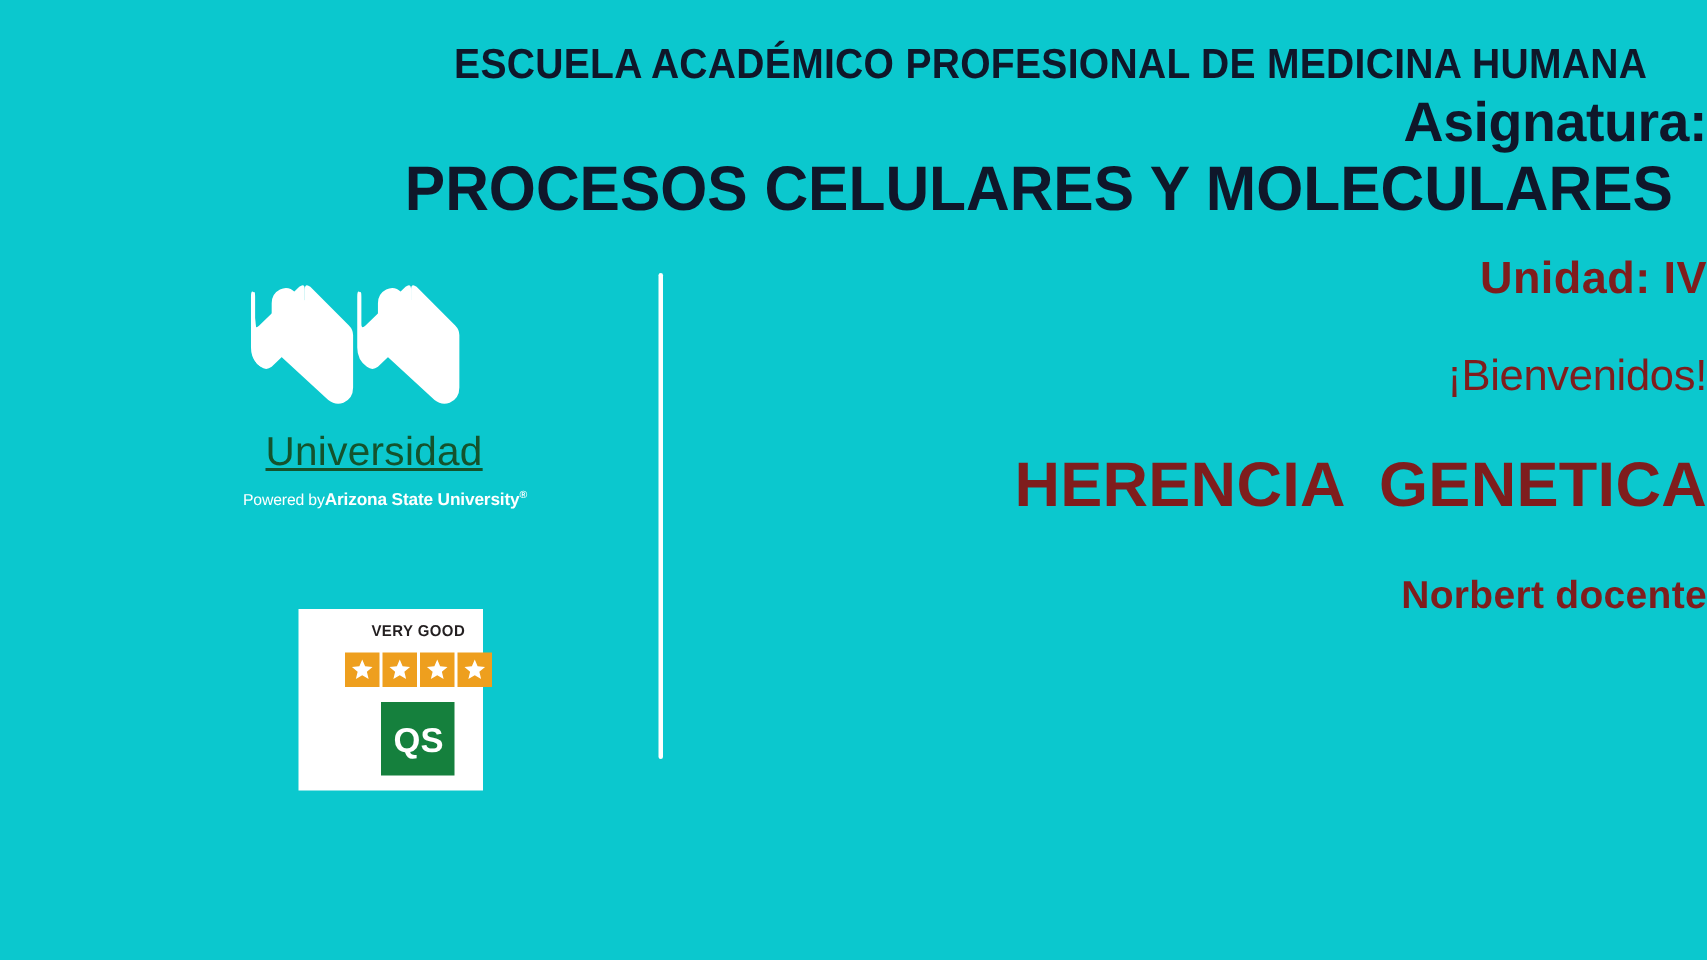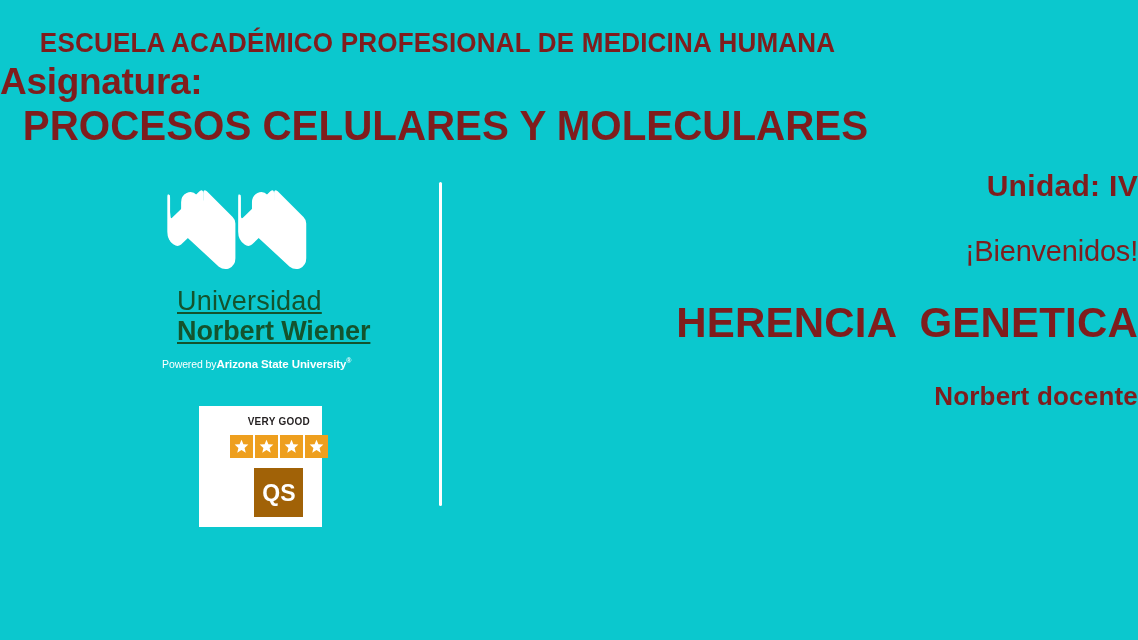--- a/index.html
+++ b/index.html
@@ -12,22 +12,22 @@
   }
   #slide {
     position:absolute; inset:0;
     background:#0BC8CE;
   }
 
   
   .head-wrap {
     position:absolute;
     left:0; right:0; top:28px;
-    text-align:left;
-    color:#7f1d1d;
+    text-align:right;
+    color:#0f172a;
   }
   .line-school {
     font-size:28px;
     font-weight:bold;
     letter-spacing:.2px;
     line-height:1.05;
     transform:scaleX(.93);
     white-space:nowrap;
   }
   .line-asig {
@@ -217,21 +217,20 @@
         L103,58
         Q99,54 99,48
         L99,22
         Q99,15 105,12
         Q111,9 116,14
         L123,20 Z"></path>
     </svg>
 
     <div class="uni-name">
       <div class="l1">Universidad</div>
-      <div class="l2">Norbert Wiener</div>
     </div>
 
     <div class="powered">
       <span class="pb">Powered by</span><span class="asu">Arizona State University</span><span class="reg">®</span>
     </div>
   </div>
 
   <div class="qs-badge" style="background: rgb(255, 255, 255); padding-left: 36px;">
     <div class="qs-verygood" style="color: rgb(35, 31, 32);">VERY GOOD</div>
 
@@ -251,21 +250,21 @@
             <path fill="#ffffff" d="M12 2.3l2.7 6.5 7 .55-5.35 4.6 1.65 6.85L12 17.1 5.99 20.8l1.66-6.85L2.3 9.35l7-.55z"></path>
           </svg>
       </div>
       <div class="qs-star" style="background: rgb(238, 159, 30);">
         <svg width="17" height="17" viewBox="0 0 24 24">
             <path fill="#ffffff" d="M12 2.3l2.7 6.5 7 .55-5.35 4.6 1.65 6.85L12 17.1 5.99 20.8l1.66-6.85L2.3 9.35l7-.55z"></path>
           </svg>
       </div>
     </div>
 
-    <div class="qs-square" style="background: #a16207; text-align: right;">
+    <div class="qs-square" style="background: #15803d; text-align: right;">
       <svg width="42" height="30" viewBox="0 0 62 42">
         <text x="31" y="33" text-anchor="middle" font-family="Liberation Sans, sans-serif" font-size="34" font-weight="bold" fill="#ffffff">QS</text>
       </svg>
     </div>
   </div>
 
   <div class="right-col">
     <div class="r-unidad">Unidad: IV</div>
     <div class="r-bienv">¡Bienvenidos!</div>
     <div class="r-herencia">HERENCIA  GENETICA</div>

